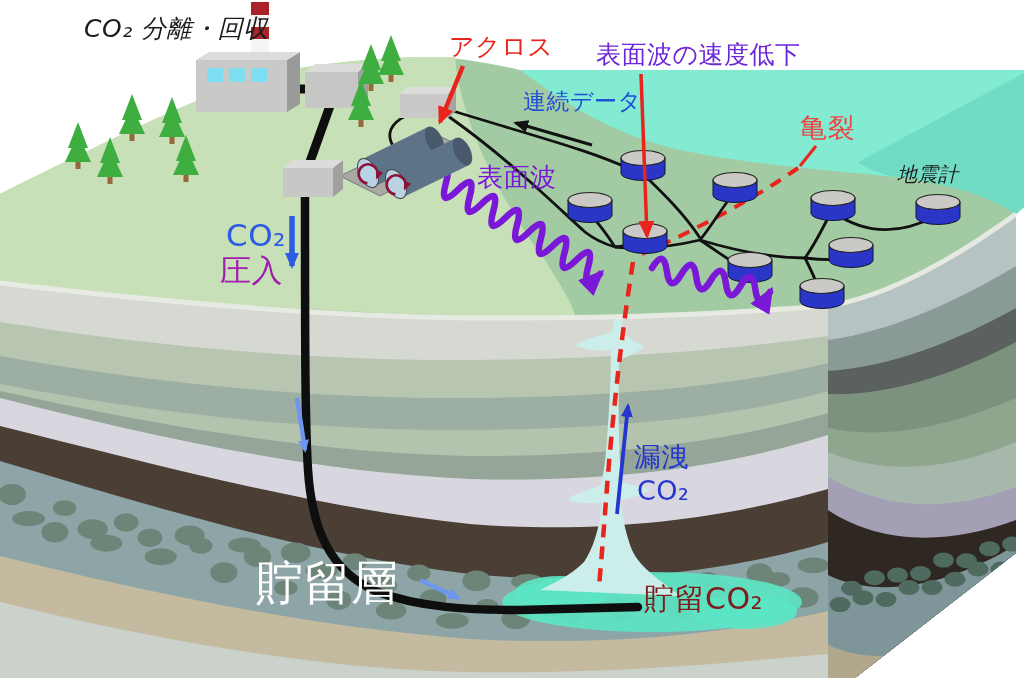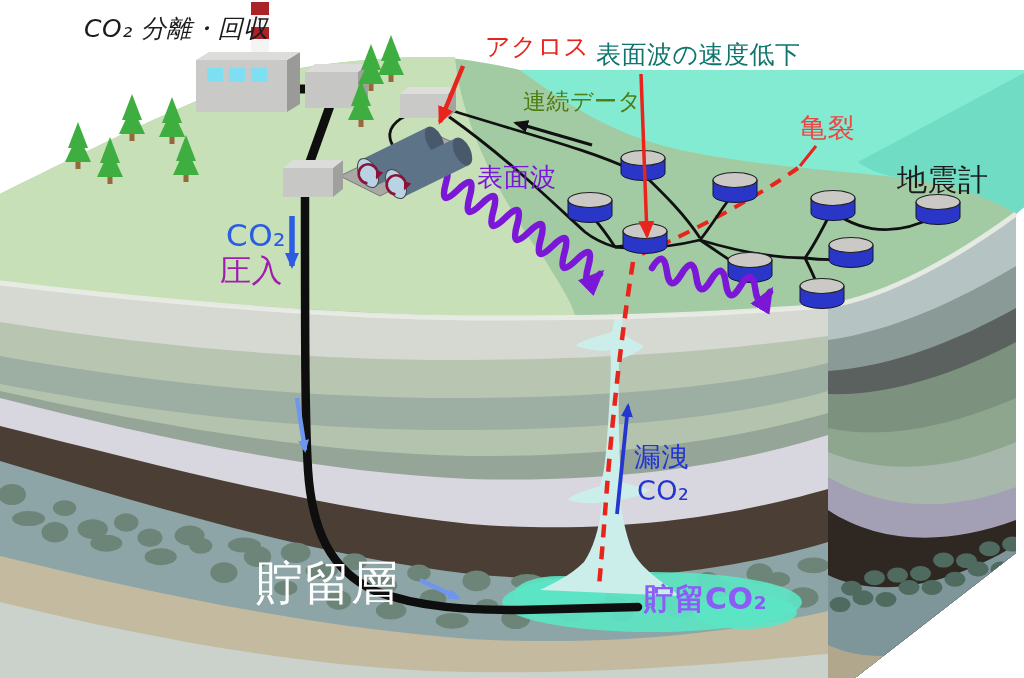--- a/index.html
+++ b/index.html
@@ -329,26 +329,26 @@
           <polygon points="361,92 348,120 374,120" fill="#3fae41"></polygon>
         </g>
       </g>
 
   <path d="M463,66 L440,122" stroke="#e8241c" stroke-width="4.5" fill="none" marker-end="url(#mRed)"></path>
   <path d="M641,74 C643,140 645,190 647,236" stroke="#e8241c" stroke-width="3.5" fill="none" marker-end="url(#mRed)"></path>
 </svg>
 
   <div id="labels">
     <div class="lbl" style="left: 84px; top: 16px; font-size: 25px; color: rgb(28, 28, 28); font-style: italic;">CO₂ 分離・回収</div>
-    <div class="lbl" style="left: 449px; top: 34px; font-size: 25px; color: rgb(232, 36, 28); margin-left: 36px;">アクロス</div>
-    <div class="lbl" style="left: 596px; top: 42px; font-size: 25px; color: #0f766e;">表面波の速度低下</div>
-    <div class="lbl" style="left: 523px; top: 89px; font-size: 23px; color: #4d7c0f;">連続データ</div>
+    <div class="lbl" style="left: 449px; top: 34px; font-size: 25px; color: rgb(232, 36, 28);">アクロス</div>
+    <div class="lbl" style="left: 596px; top: 42px; font-size: 25px; color: #6d28d9;">表面波の速度低下</div>
+    <div class="lbl" style="left: 523px; top: 89px; font-size: 23px; color: #1d4ed8;">連続データ</div>
     <div class="lbl" style="left: 800px; top: 114px; font-size: 27px; color: #ef4444;">亀裂</div>
-    <div class="lbl" style="left: 897px; top: 164px; font-size: 30px; color: rgb(28, 28, 28);">地震計</div>
+    <div class="lbl" style="left: 897px; top: 164px; font-size: 20px; color: rgb(28, 28, 28); font-style: italic;">地震計</div>
     <div class="lbl" style="left: 477px; top: 164px; font-size: 26px; color: rgb(123, 24, 216); text-align: center;">表面波</div>
     <div class="lbl" style="left: 226px; top: 219px; font-size: 31px; color: rgb(43, 92, 226);">CO₂</div>
     <div class="lbl" style="left: 220px; top: 254px; font-size: 31px; color: #a21caf;">圧入</div>
     <div class="lbl" style="left: 634px; top: 443px; font-size: 27px; color: rgb(35, 54, 208);">漏洩</div>
     <div class="lbl" style="left: 637px; top: 477px; font-size: 27px; color: rgb(35, 54, 208);">CO₂</div>
     <div class="lbl" style="left: 256px; top: 558px; font-size: 47px; color: rgb(255, 255, 255);">貯留層</div>
-    <div class="lbl" style="left: 644px; top: 583px; font-size: 30px; color: #8b5cf6; font-weight: bold;">貯留CO₂</div>
+    <div class="lbl" style="left: 644px; top: 583px; font-size: 30px; color: #7f1d1d;">貯留CO₂</div>
   </div>
 </div>
 
 </body></html>

